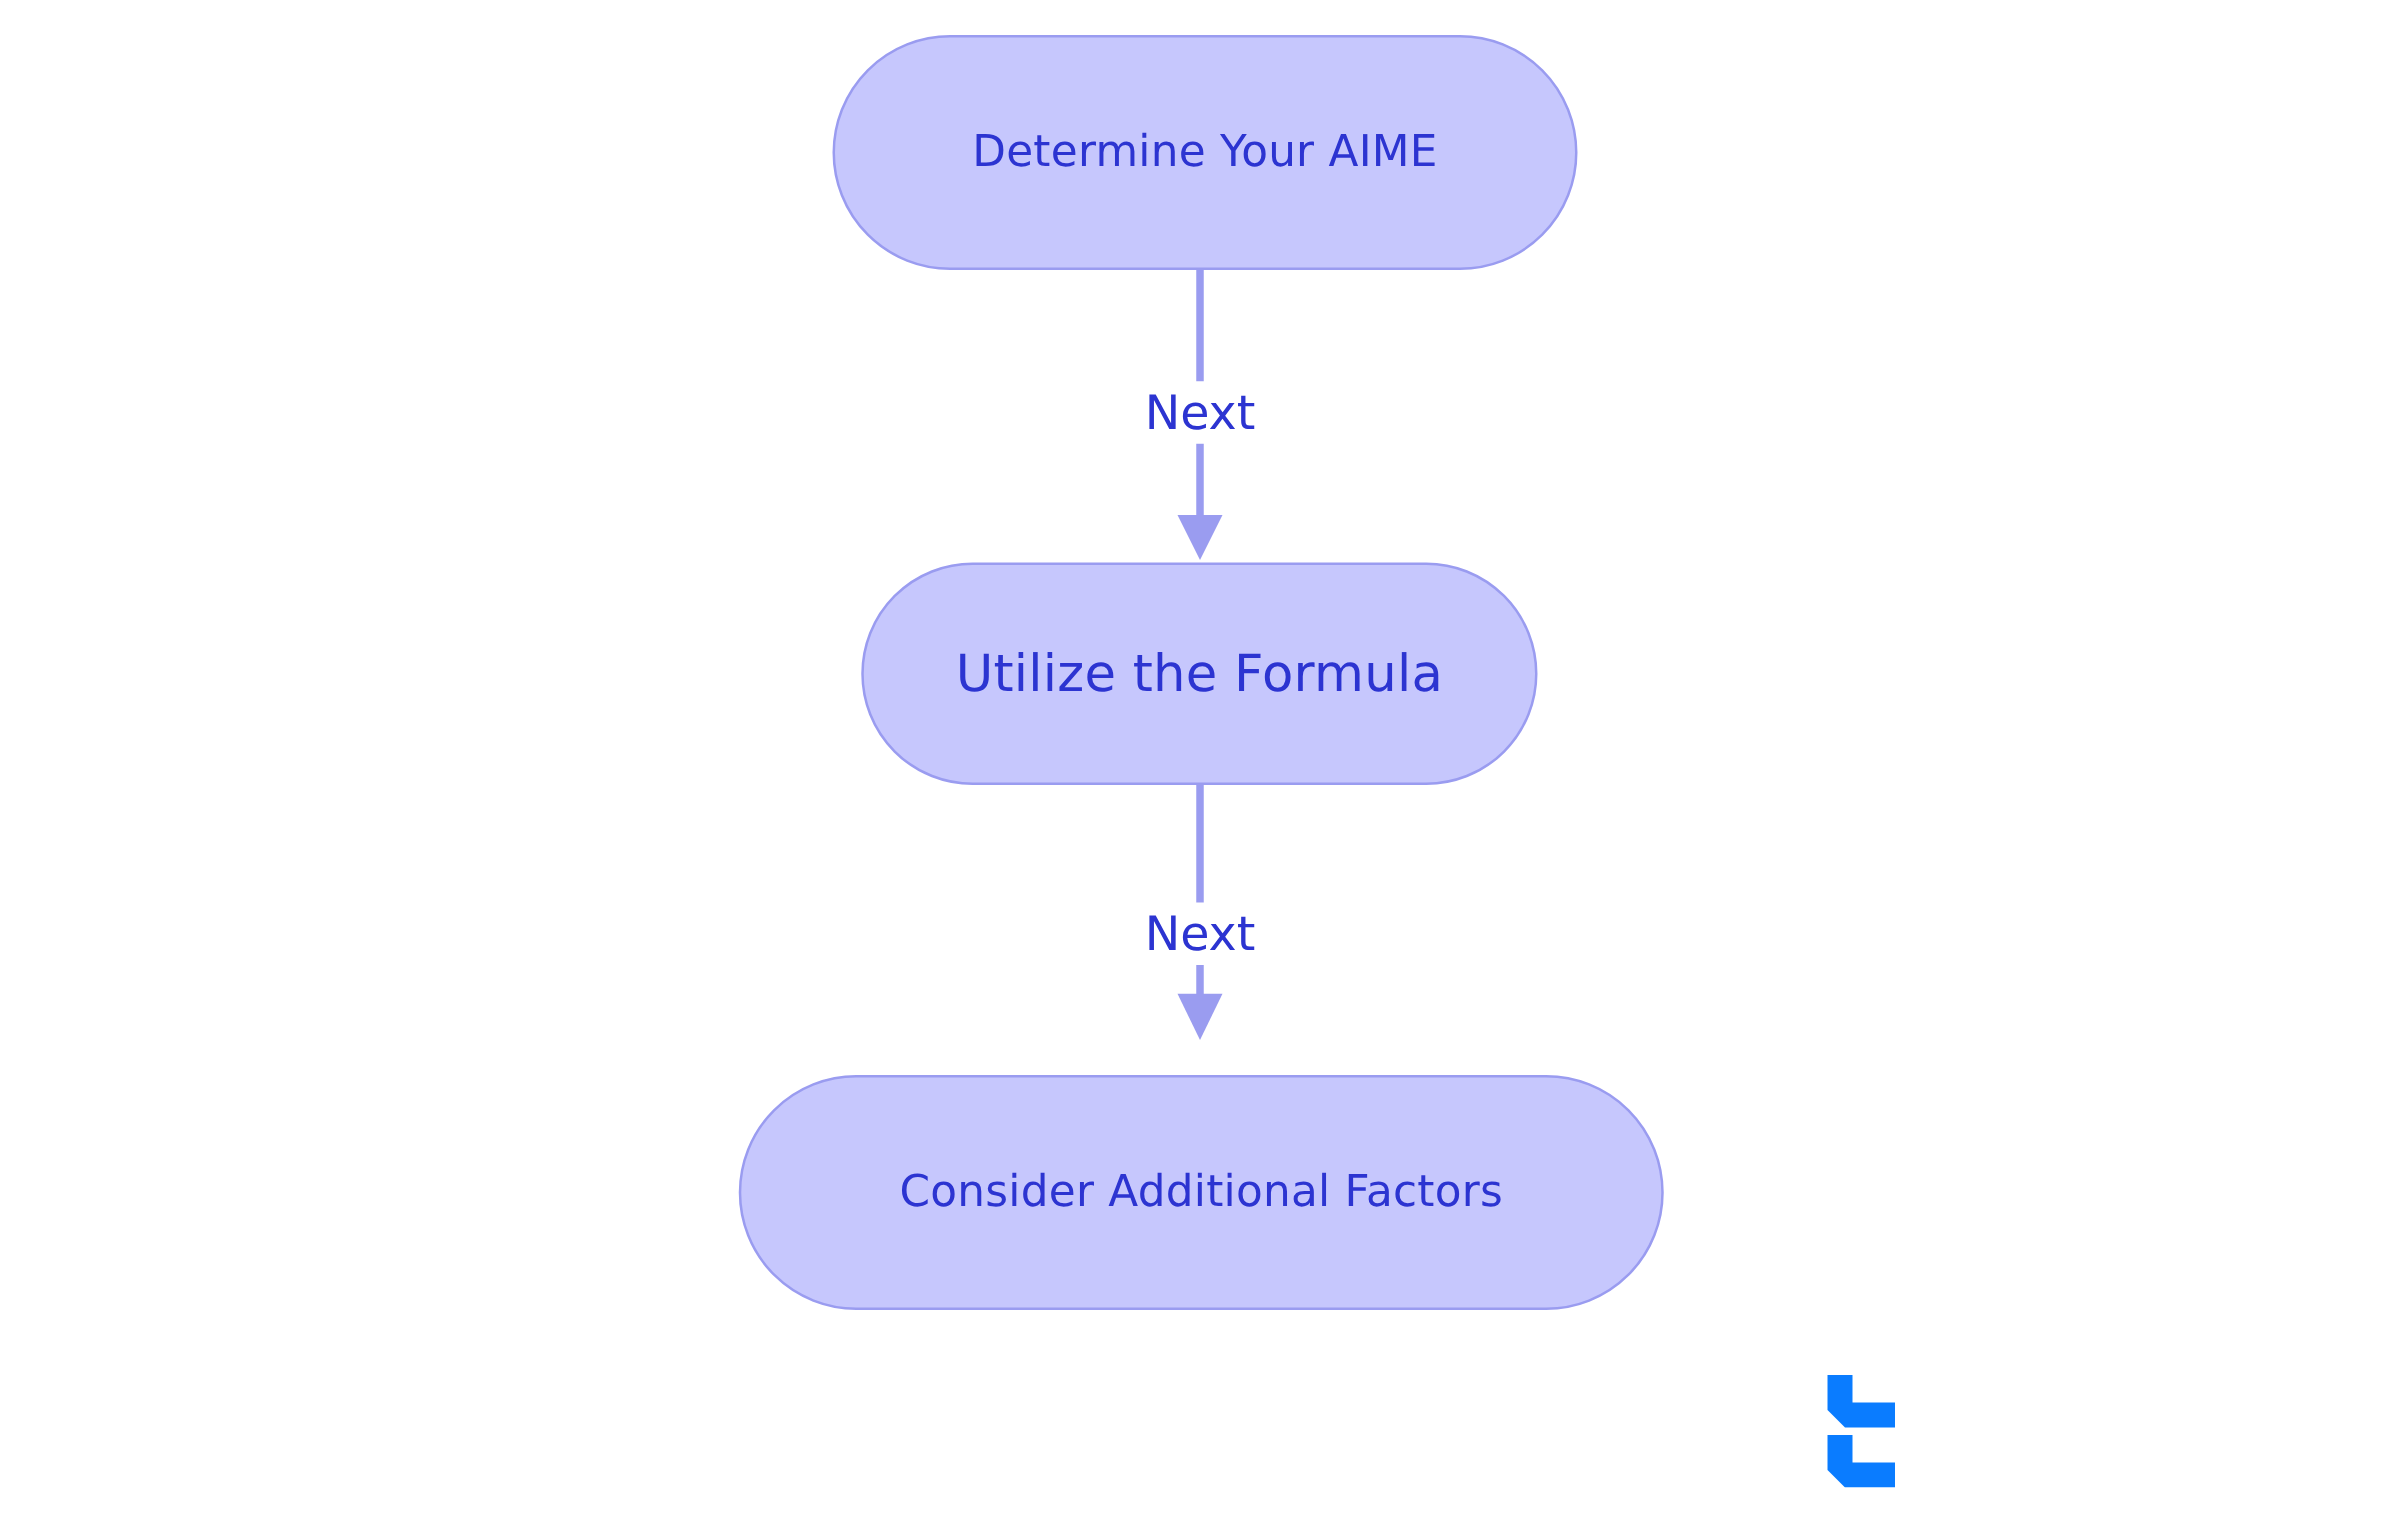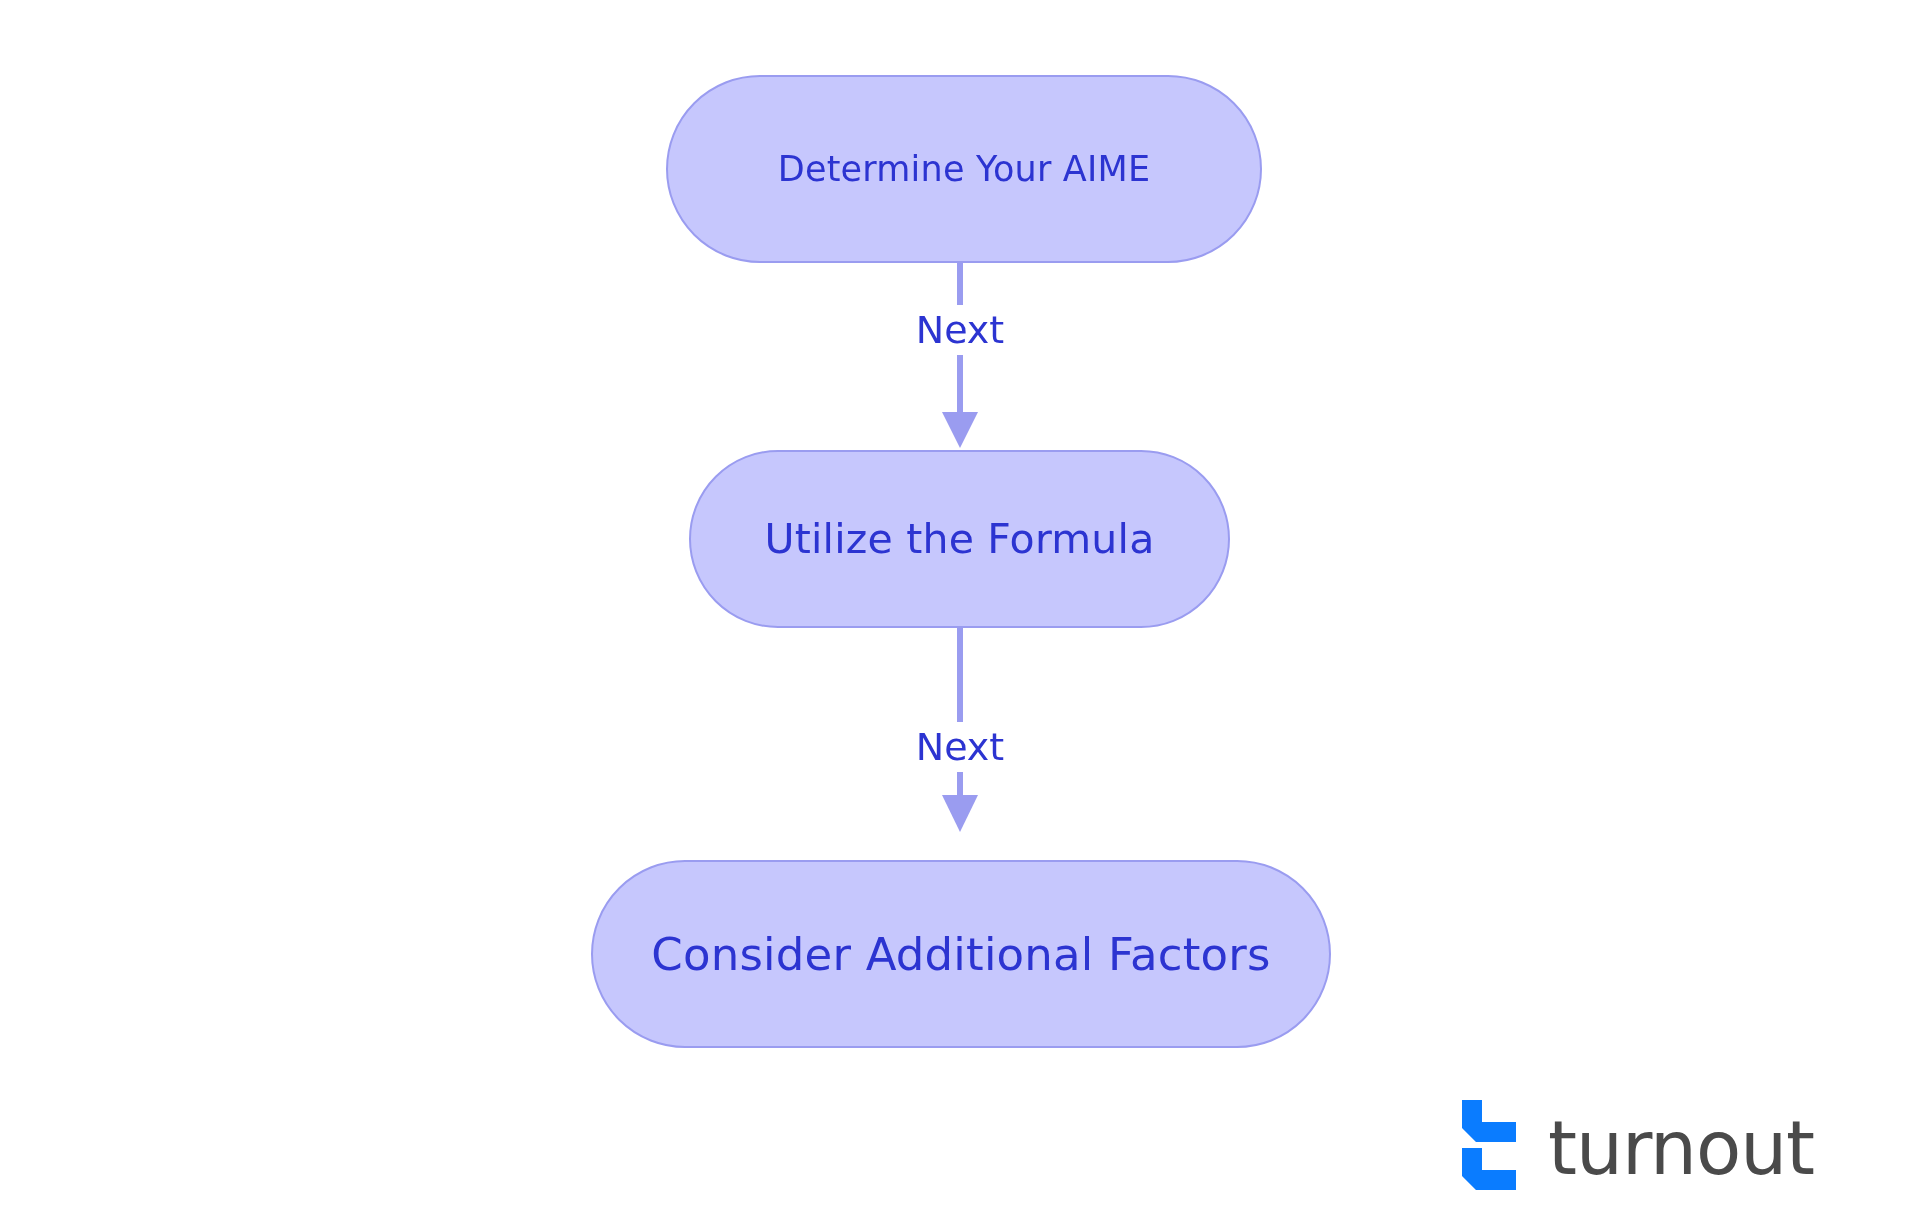--- a/index.html
+++ b/index.html
@@ -43,35 +43,34 @@
     display: block;
     line-height: 1;
   }
 
   #node-0 {
     left: 666px;
     top: 28px;
     width: 596px;
     height: 188px;
     font-size: 35px;
-    margin-top: 47px;
   }
   #node-1 {
     left: 689px;
     top: 450px;
     width: 541px;
     height: 178px;
     font-size: 41px;
   }
   #node-2 {
     left: 591px;
     top: 860px;
     width: 740px;
     height: 188px;
-    font-size: 45px;
+    font-size: 35px;
   }
 
   
   .edge {
     position: absolute;
     left: 0;
     top: 0;
     width: 1920px;
     height: 1215px;
     pointer-events: none;
@@ -145,16 +144,15 @@
 
   <div class="edge-label" id="edge-label-1">Next</div>
 
   <div id="logo">
     <svg id="logo-mark" width="62" height="92" viewBox="0 0 62 92" xmlns="http://www.w3.org/2000/svg" aria-hidden="true">
 
       <path d="M4 2 H24 V24 H58 V44 H18 L4 30 Z" fill="#0a7cff"></path>
 
       <path d="M4 50 H24 V72 H58 V92 H18 L4 78 Z" fill="#0a7cff"></path>
     </svg>
-    <span id="logo-wordmark">turnout</span>
   </div>
 
 </div>
 
 </body></html>

